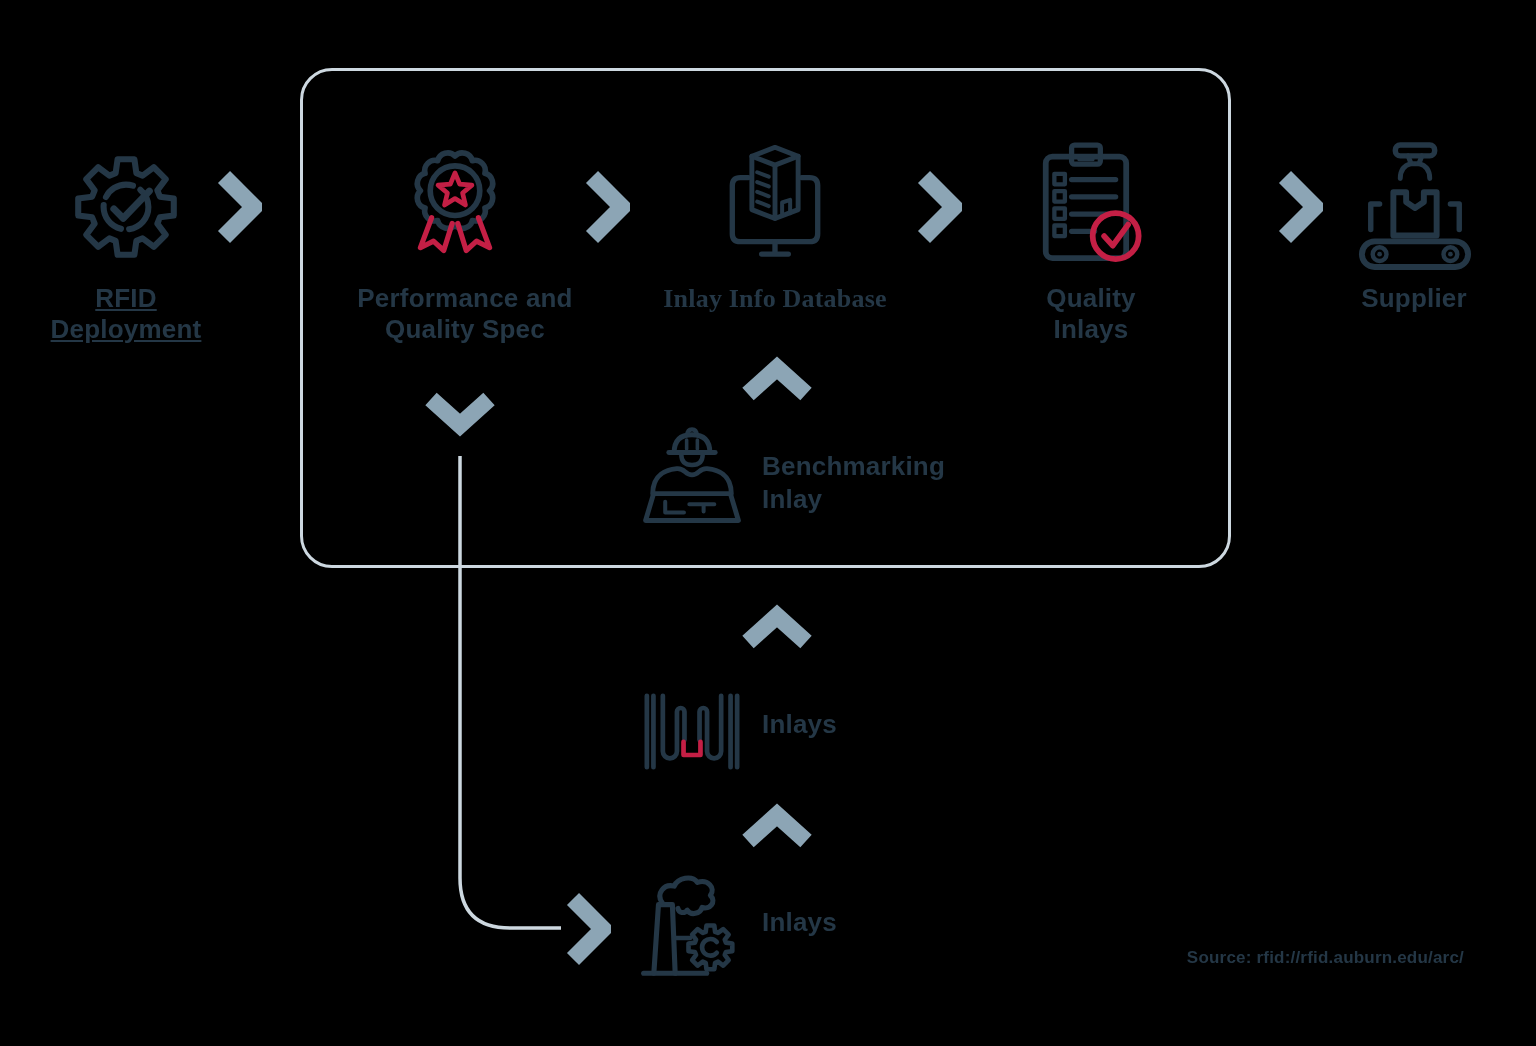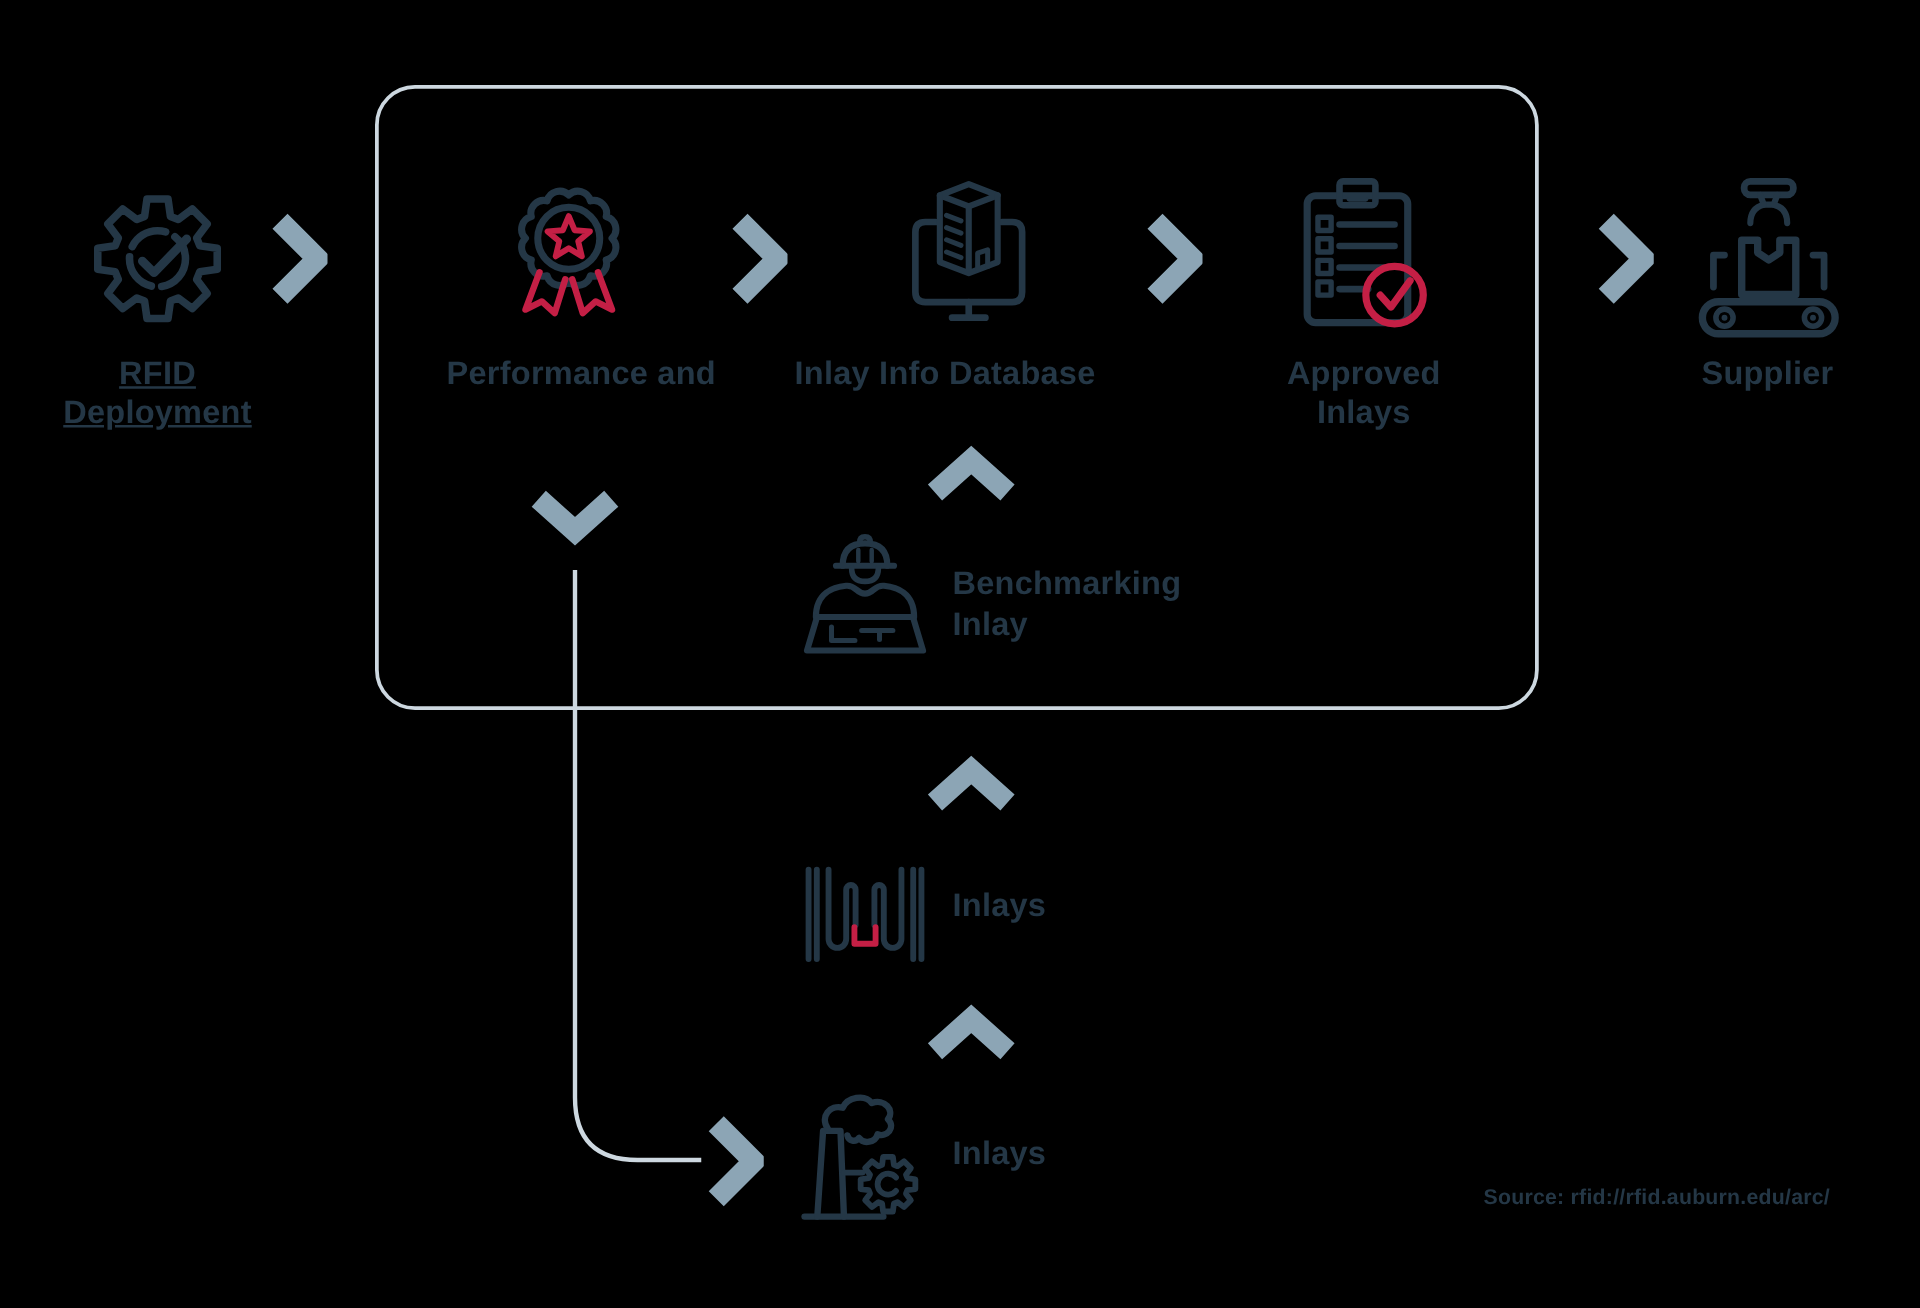--- a/index.html
+++ b/index.html
@@ -72,39 +72,40 @@
 
   <svg class="abs" style="left:410px;top:142px;" width="90" height="116" viewBox="-48 -52 96 124">
     <path class="sn" stroke-width="6" d="M37,0 A11,11 0 0 1 32,18.5 A11,11 0 0 1 18.5,32 A11,11 0 0 1 0,37 A11,11 0 0 1 -18.5,32 A11,11 0 0 1 -32,18.5 A11,11 0 0 1 -37,0 A11,11 0 0 1 -32,-18.5 A11,11 0 0 1 -18.5,-32 A11,11 0 0 1 0,-37 A11,11 0 0 1 18.5,-32 A11,11 0 0 1 32,-18.5 A11,11 0 0 1 37,0 Z"></path>
     <circle class="sn" stroke-width="6" cx="0" cy="0" r="26.5"></circle>
     <path class="sr" stroke-width="5" d="M0,-19 L5,-6.9 L18.1,-5.9 L8.1,2.6 L11.2,15.4 L0,8.5 L-11.2,15.4 L-8.1,2.6 L-18.1,-5.9 L-5,-6.9 Z"></path>
     <path class="sr" stroke-width="5.5" d="M-25,29 L-37,61 L-23,54 L-12,64 L-3,35"></path>
     <path class="sr" stroke-width="5.5" d="M25,29 L37,61 L23,54 L12,64 L3,35"></path>
   </svg>
   <div class="abs label" style="left:335px;top:283px;width:260px;">
     <div>Performance and</div>
+    <div>Quality Spec</div>
   </div>
 
   <svg class="abs" style="left:423px;top:391px;" width="74" height="46" viewBox="0 0 74 46">
     <path class="chev" stroke-width="17" d="M8,8 L37,34 L66,8"></path>
   </svg>
 
   <svg class="abs" style="left:584px;top:169px;" width="46" height="76" viewBox="0 0 46 76">
     <path class="chev" stroke-width="17" d="M8,8 L38,38 L8,68"></path>
   </svg>
 
   <svg class="abs" style="left:726px;top:142px;" width="98" height="121" viewBox="-55 -70 110 136">
     <path class="sn" stroke-width="6" d="M-30,-30 H-39 Q-48,-30 -48,-21 V33 Q-48,42 -39,42 H39 Q48,42 48,33 V-21 Q48,-30 39,-30 H30"></path>
     <path class="sn" stroke-width="6" d="M0,42 V56 M-15,56 H15"></path>
     <path class="sn" stroke-width="5.5" d="M0,-64 L26,-54 L0,-44 L-26,-54 Z"></path>
     <path class="sn" stroke-width="5.5" d="M-26,-54 L-26,6 L0,16 L0,-44 M0,16 L26,6 L26,-54"></path>
     <path class="sn" stroke-width="4.5" d="M-20,-36 L-7,-31 M-20,-25 L-7,-20 M-20,-14 L-7,-9 M-20,-3 L-7,2"></path>
     <path class="sn" stroke-width="4.5" d="M8,13 L8,-2 L17,-5 L17,10"></path>
   </svg>
-  <div class="abs label" style="left:626px;top:283px;width:260px;">
+  <div class="abs label" style="left:645px;top:283px;width:260px;font-family:Liberation Serif, serif;">
     <div>Inlay Info Database</div>
   </div>
 
   <svg class="abs" style="left:740px;top:356px;" width="74" height="46" viewBox="0 0 74 46">
     <path class="chev" stroke-width="17" d="M8,38 L37,12 L66,38"></path>
   </svg>
 
   <svg class="abs" style="left:916px;top:169px;" width="46" height="76" viewBox="0 0 46 76">
     <path class="chev" stroke-width="17" d="M8,8 L38,38 L8,68"></path>
   </svg>
@@ -115,21 +116,21 @@
     <path class="sn" stroke-width="4" d="M-11,-55 H3"></path>
     <rect class="sn" stroke-width="4.5" x="-37" y="-40" width="11" height="11"></rect>
     <rect class="sn" stroke-width="4.5" x="-37" y="-22" width="11" height="11"></rect>
     <rect class="sn" stroke-width="4.5" x="-37" y="-4" width="11" height="11"></rect>
     <rect class="sn" stroke-width="4.5" x="-37" y="14" width="11" height="11"></rect>
     <path class="sn" stroke-width="5.5" d="M-19,-34 H27 M-19,-16 H27 M-19,2 H20 M-19,20 H5"></path>
     <circle class="sr" stroke-width="6" cx="27" cy="25" r="24"></circle>
     <path class="sr" stroke-width="6" d="M15,25 L24,35 L40,13"></path>
   </svg>
   <div class="abs label" style="left:961px;top:283px;width:260px;">
-    <div>Approved</div>
+    <div>Quality</div>
     <div>Inlays</div>
   </div>
 
   <svg class="abs" style="left:1277px;top:169px;" width="46" height="76" viewBox="0 0 46 76">
     <path class="chev" stroke-width="17" d="M8,8 L38,38 L8,68"></path>
   </svg>
 
   <svg class="abs" style="left:1356px;top:141px;" width="118" height="130" viewBox="-60 -66 120 132">
     <rect class="sn" stroke-width="5.5" x="-20" y="-62" width="40" height="11" rx="5"></rect>
     <path class="sn" stroke-width="5" d="M-7,-51 L-4,-43 L4,-43 L7,-51"></path>

